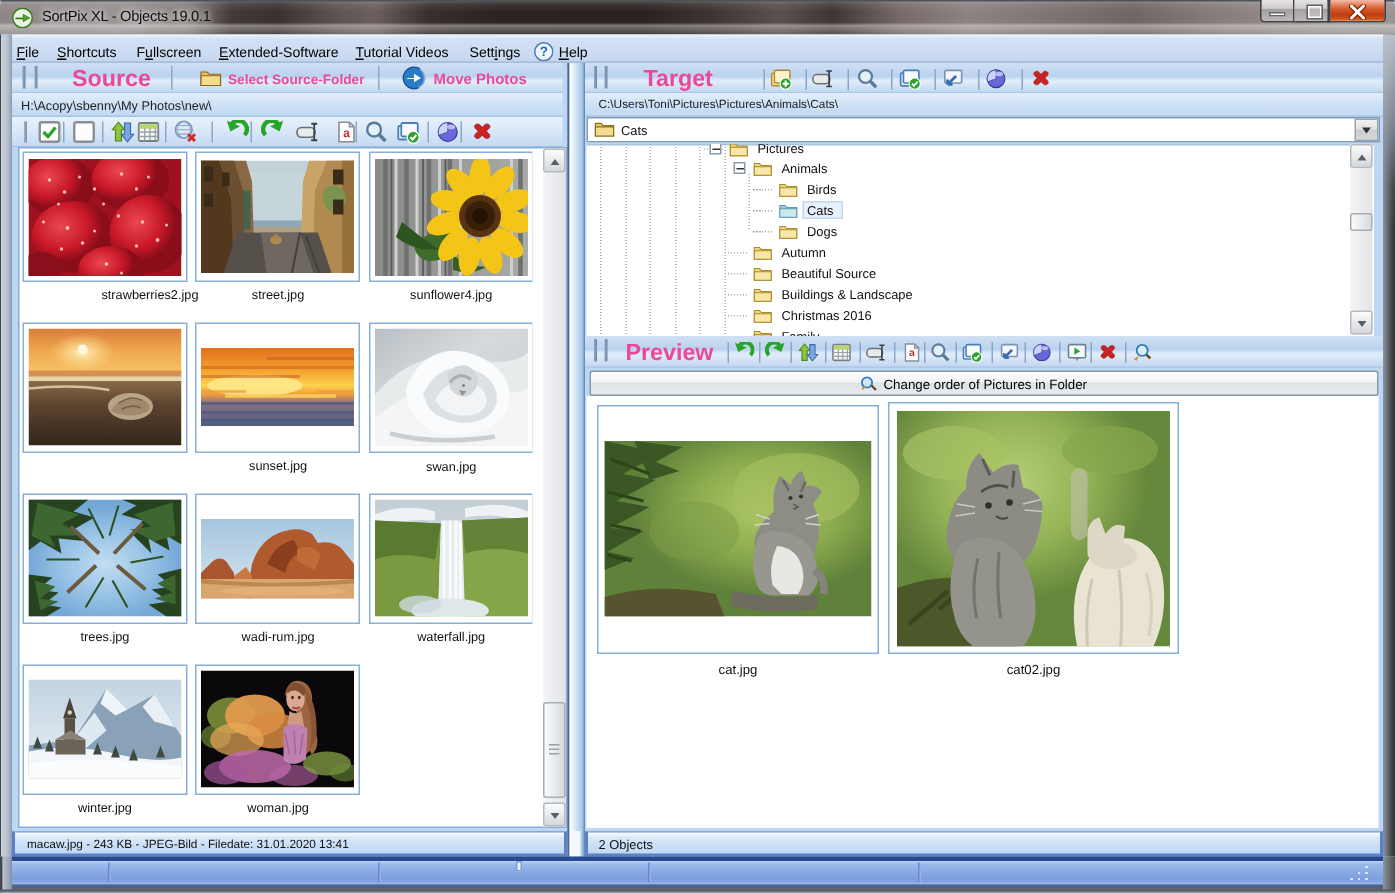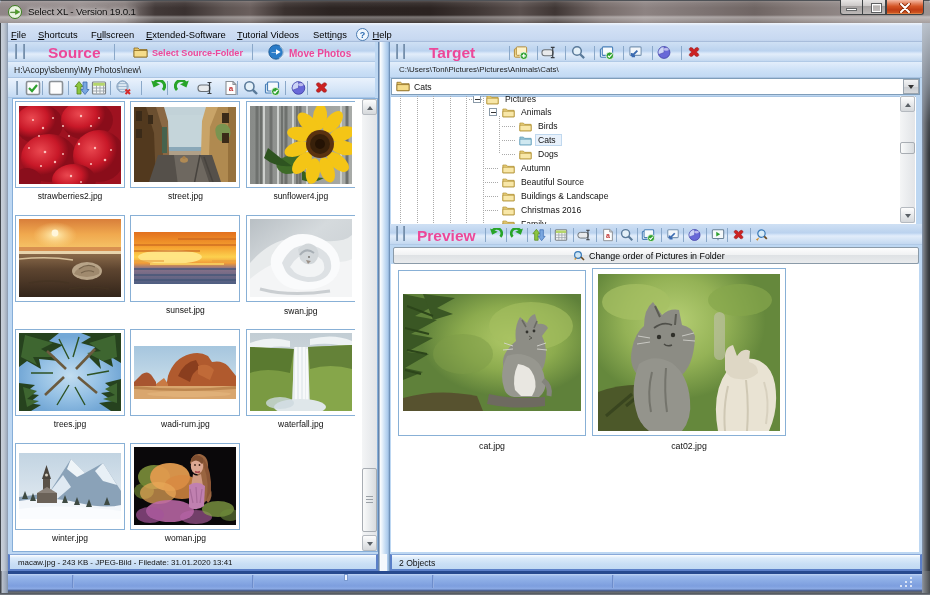--- a/index.html
+++ b/index.html
@@ -16,21 +16,21 @@
 
 <div class="abs" id="titlebar" style="left:0;top:0;width:930px;height:23px;border-radius:4px 4px 0 0;background:
 linear-gradient(180deg,rgba(255,255,255,.25) 0,rgba(255,255,255,.08) 3px,rgba(0,0,0,0) 8px,rgba(255,255,255,0) 15px,rgba(255,255,255,.38) 17px,rgba(255,255,255,.1) 23px),
 linear-gradient(90deg,#8f8687 0,#978e8e 80px,#847b7a 125px,#423938 155px,#3a3130 185px,#5e5452 225px,#6a5f5d 250px,#39302e 285px,#2c2422 330px,#2b2321 430px,#3f3634 475px,#5a504e 520px,#3f3634 555px,#756a68 600px,#8d8382 645px,#7e7473 700px,#6f6563 755px,#837977 800px,#918887 845px,#99918f 885px,#9b9493 930px);"></div>
 <div class="abs" style="left:0;top:0;width:930px;height:1px;background:#4e5257;border-radius:4px 4px 0 0;"></div>
 
 <svg class="abs" style="left:8px;top:5px;" width="14" height="14" viewBox="0 0 14 14">
 <circle cx="7" cy="7" r="6.5" fill="#e9f4e0" stroke="#3b7d1e" stroke-width="1"></circle>
 <path d="M2.5 7 L7.5 7 L7.5 4.6 L11.8 7 L7.5 9.4 L7.5 7.6 L2.5 7.6 Z" fill="#51a528" stroke="#2e6c12" stroke-width=".5"></path>
 </svg>
-<div class="abs" style="left:28px;top:6px;font-size:9.8px;letter-spacing:-.2px;color:#0e0e0e;text-shadow:0 0 4px rgba(255,255,255,1),0 0 7px rgba(255,255,255,.8);">Select XL - Version 19.0.1</div>
+<div class="abs" style="left:28px;top:6px;font-size:9.8px;letter-spacing:-.2px;color:#0e0e0e;text-shadow:0 0 4px rgba(255,255,255,1),0 0 7px rgba(255,255,255,.8);">SortPix XL - Objects 19.0.1</div>
 
 <div class="abs" style="left:840px;top:0px;width:84px;height:15px;">
   <div class="abs" style="left:0;top:0;width:23px;height:15px;background:linear-gradient(180deg,#e7e5e4 0,#cdcac9 40%,#a5a1a0 45%,#bdb9b8 100%);border:1px solid #3f4345;border-top:none;border-radius:0 0 0 3px;box-sizing:border-box;"></div>
   <div class="abs" style="left:6px;top:8px;width:11px;height:3px;background:#fff;border:1px solid #67696a;box-sizing:border-box;"></div>
   <div class="abs" style="left:23px;top:0;width:23px;height:15px;background:linear-gradient(180deg,#e7e5e4 0,#cdcac9 40%,#a5a1a0 45%,#bdb9b8 100%);border:1px solid #3f4345;border-top:none;border-left:none;box-sizing:border-box;"></div>
   <div class="abs" style="left:31.5px;top:3.5px;width:9px;height:8px;border:1.6px solid #fff;outline:1px solid #5d5f60;background:rgba(210,207,206,.4);box-sizing:border-box;"></div>
   <div class="abs" style="left:46px;top:0;width:38px;height:15px;background:linear-gradient(180deg,#f5bca6 0,#e2805c 25%,#d45526 45%,#c03d14 70%,#cf5520 92%,#e8a060 100%);border:1px solid #3f4345;border-top:none;border-radius:0 0 3px 0;box-sizing:border-box;"></div>
   <svg class="abs" style="left:59px;top:3px;" width="12" height="10" viewBox="0 0 12 10">
         <path d="M2 1 L10 9 M10 1 L2 9" stroke="#882500" stroke-width="3.6" stroke-linecap="round"></path>
         <path d="M2 1 L10 9 M10 1 L2 9" stroke="#fff" stroke-width="2" stroke-linecap="round"></path>
@@ -186,21 +186,21 @@
           <circle cx="52" cy="70" r="1.2"></circle>
           <circle cx="62" cy="76" r="1"></circle>
           <circle cx="34" cy="12" r="1"></circle>
           <circle cx="44" cy="20" r="1.1"></circle>
           <circle cx="50" cy="30" r="1"></circle>
           <circle cx="60" cy="38" r="1.2"></circle>
           <circle cx="10" cy="42" r="1"></circle>
         </g>
 <path d="M40 34 q8 -6 16 0 q-8 6 -16 0" fill="#e8head" opacity="0"></path>
       </svg>
-      <div class="cap" style="left:-7px;top:93px;width:130px;">strawberries2.jpg</div>
+      <div class="cap" style="left:-7px;top:93px;width:130px;padding-left:30px;">strawberries2.jpg</div>
       <div style="position:absolute;left:118.4px;top:3px;width:110px;height:87px;background:#fff;border:1px solid #88b0d6;box-sizing:border-box;"></div>
       <svg style="position:absolute;left:122.4px;top:9px;" width="102" height="75" viewBox="0 0 102 75" preserveAspectRatio="none">
         <rect width="102" height="78" fill="#c2d2d8"></rect>
 <rect x="26" y="8" width="52" height="40" fill="#c5d5da"></rect>
 <rect x="26" y="40" width="52" height="6" fill="#8aa8b8"></rect>
 <rect x="26" y="44" width="52" height="4" fill="#b0a088"></rect>
 <path d="M0 0 H30 L34 14 L36 78 H0 Z" fill="#8a6844"></path>
 <path d="M0 0 H22 L28 20 L30 78 H0 Z" fill="#6b4f30"></path>
 <path d="M0 0 H12 L20 26 L22 78 H0 Z" fill="#52391e"></path>
 <path d="M102 0 H72 L68 14 L66 78 H102 Z" fill="#c9a468"></path>

